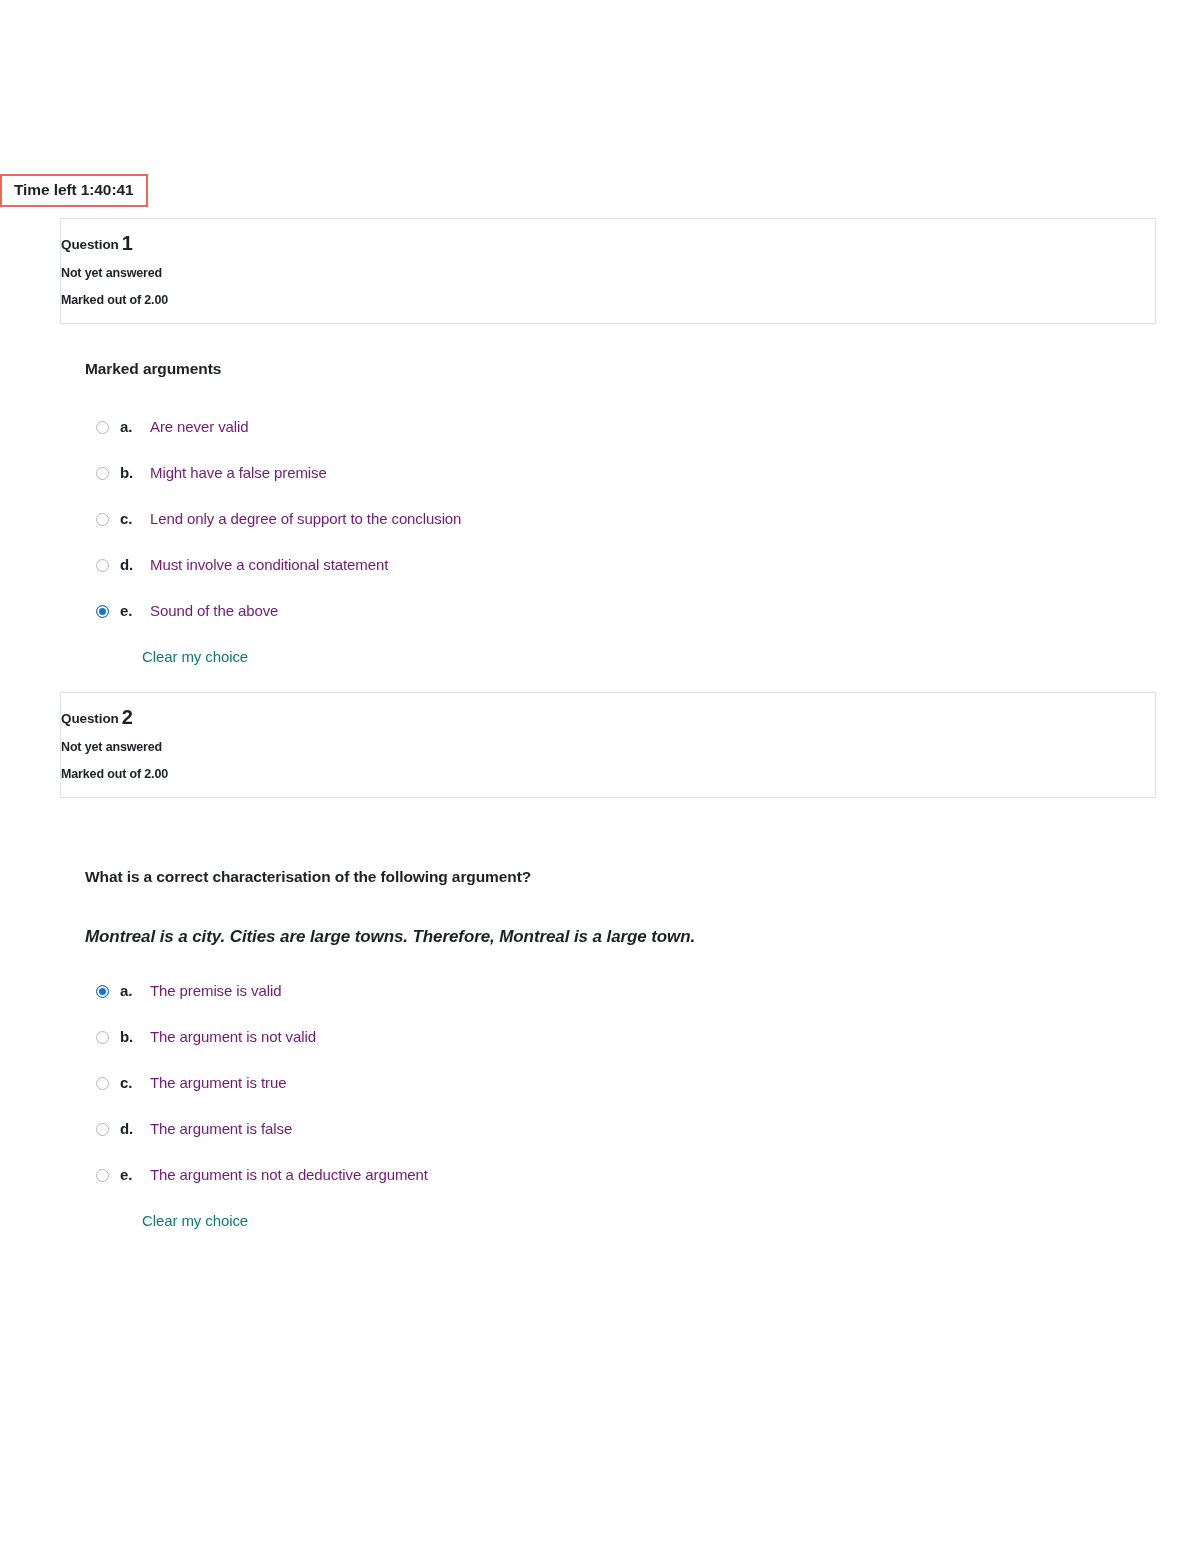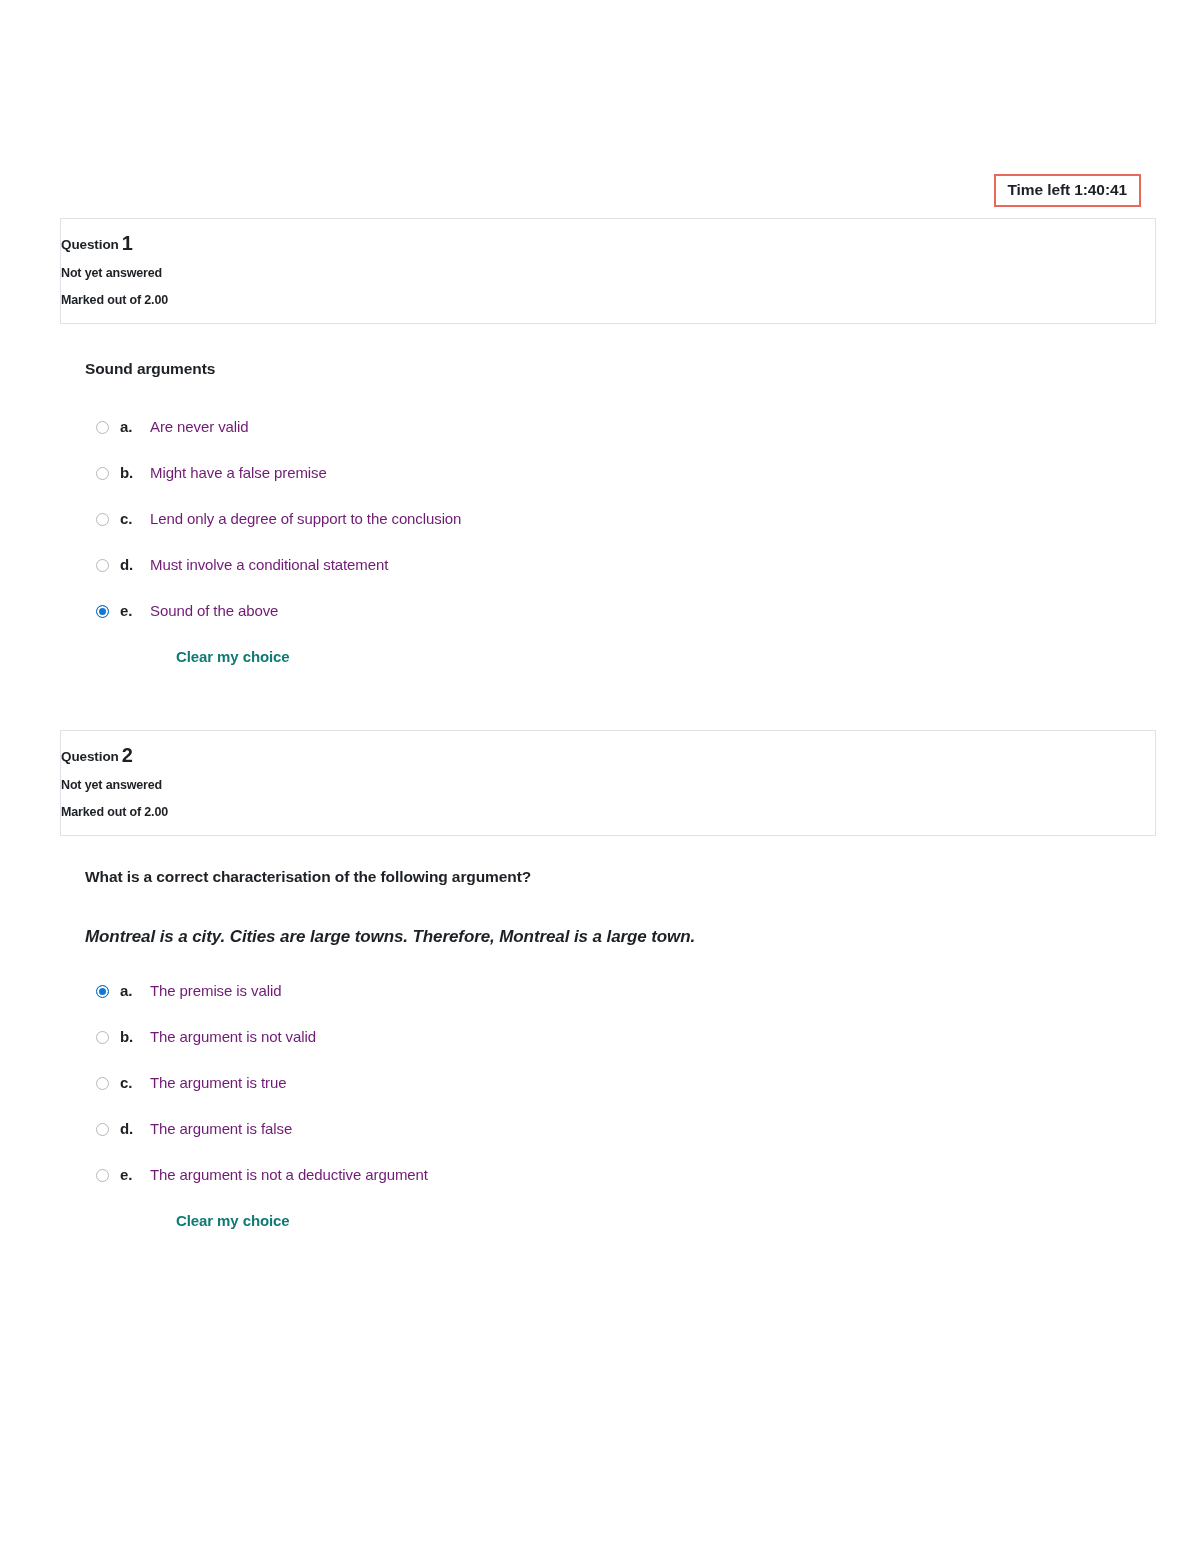--- a/index.html
+++ b/index.html
@@ -23,21 +23,20 @@
     overflow: hidden;
   }
 
   
   .timer-wrap {
     position: absolute;
     top: 174px;
     left: 0;
     width: 1141px;
     display: flex;
-    justify-content: flex-end;
   }
   .timer-box {
     border: 2px solid #e8685c;
     background: #ffffff;
     padding: 5px 12px 6px 12px;
     font-size: 15.5px;
     font-weight: bold;
     color: #1d2125;
     letter-spacing: -0.1px;
     line-height: 18px;
@@ -142,23 +141,23 @@
   }
   .answer-text {
     font-size: 15px;
     font-weight: normal;
     color: #701a75;
     line-height: 20px;
     letter-spacing: -0.1px;
   }
   .clear-choice {
     display: inline-block;
-    margin-left: 91px;
+    margin-left: 57px;
     font-size: 15px;
-    font-weight: bold;
+    font-weight: normal;
     color: #0f7a75;
     text-decoration: none;
     line-height: 20px;
     letter-spacing: -0.1px;
     cursor: pointer;
   }
 </style>
 </head>
 <body>
 
@@ -170,21 +169,21 @@
 
   <div class="qbox" id="qbox-1" style="top:218px;">
     <p class="qbox-title">
       <span>Question</span><span class="qnum">1</span>
     </p>
     <p class="qbox-state">Not yet answered</p>
     <p class="qbox-grade">Marked out of 2.00</p>
   </div>
 
   <div class="qbody" id="qbody-1" style="top:358px;">
-    <p class="qtext">Sound arguments</p>
+    <p class="qtext">Marked arguments</p>
     <ul class="answers" id="answers-1" style="margin-top:37px;">
       <li class="answer-row">
         <span class="radio"></span>
         <span class="answer-letter">a.</span>
         <span class="answer-text">Are never valid</span>
       </li>
       <li class="answer-row">
         <span class="radio"></span>
         <span class="answer-letter">b.</span>
         <span class="answer-text">Might have a false premise</span>
@@ -201,21 +200,21 @@
       </li>
       <li class="answer-row">
         <span class="radio checked"></span>
         <span class="answer-letter">e.</span>
         <span class="answer-text">Sound of the above</span>
       </li>
     </ul>
     <a class="clear-choice">Clear my choice</a>
   </div>
 
-  <div class="qbox" id="qbox-2" style="top:730px;">
+  <div class="qbox" id="qbox-2" style="top:692px;">
     <p class="qbox-title">
       <span>Question</span><span class="qnum">2</span>
     </p>
     <p class="qbox-state">Not yet answered</p>
     <p class="qbox-grade">Marked out of 2.00</p>
   </div>
 
   <div class="qbody" id="qbody-2" style="top:866px;">
     <p class="qtext">What is a correct characterisation of the following argument?</p>
     <p class="qtext-italic">Montreal is a city. Cities are large towns. Therefore, Montreal is a large town.</p>

